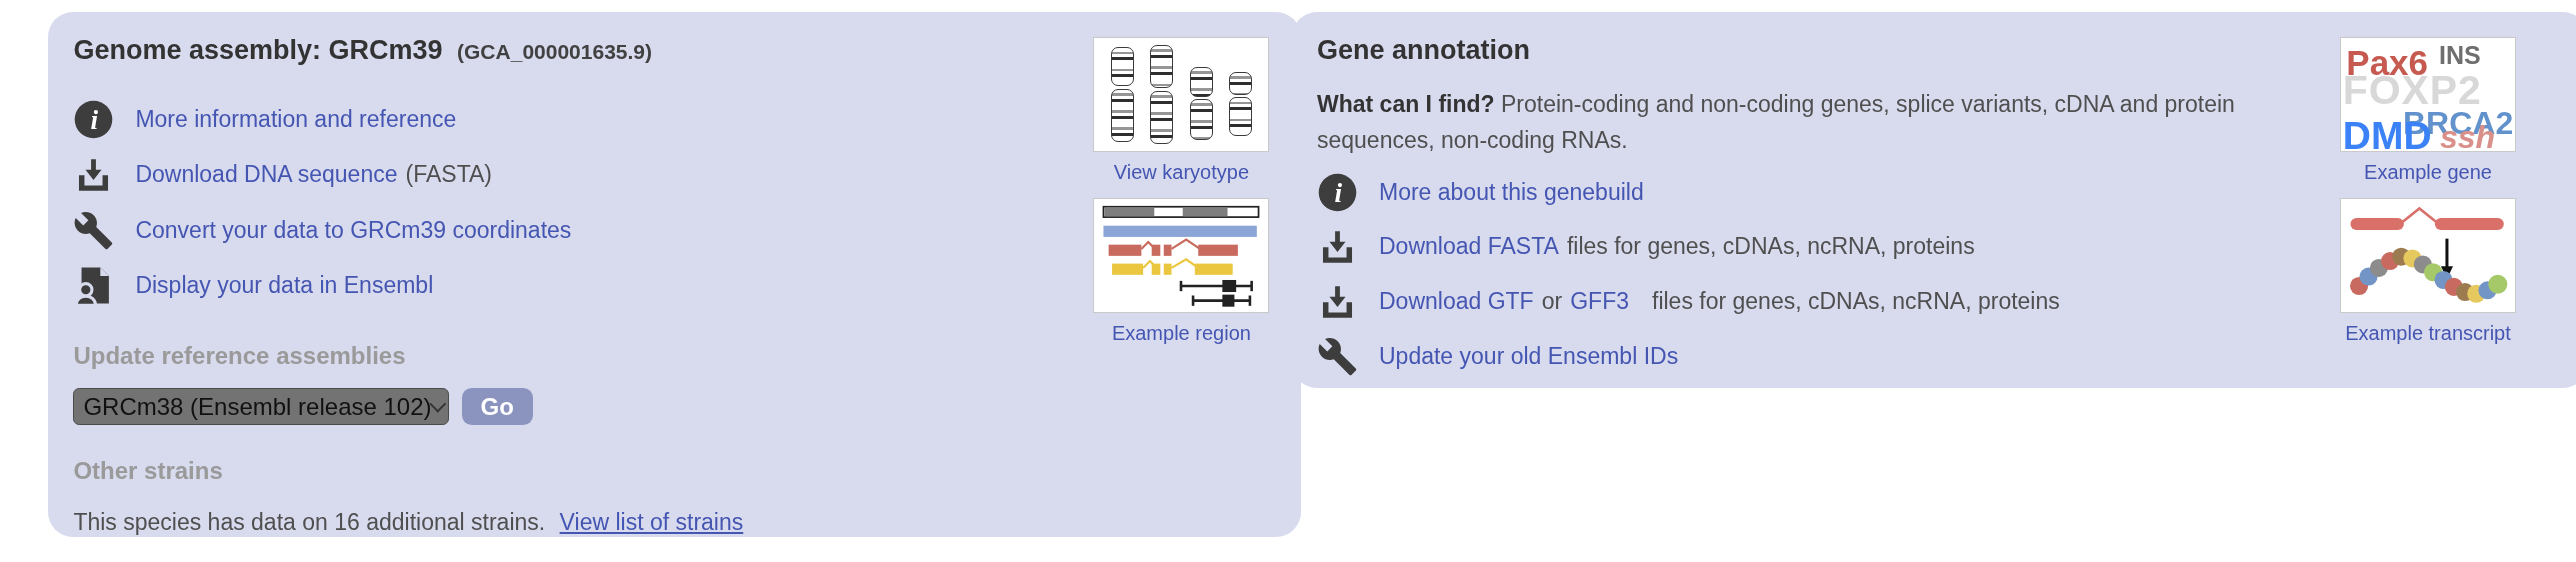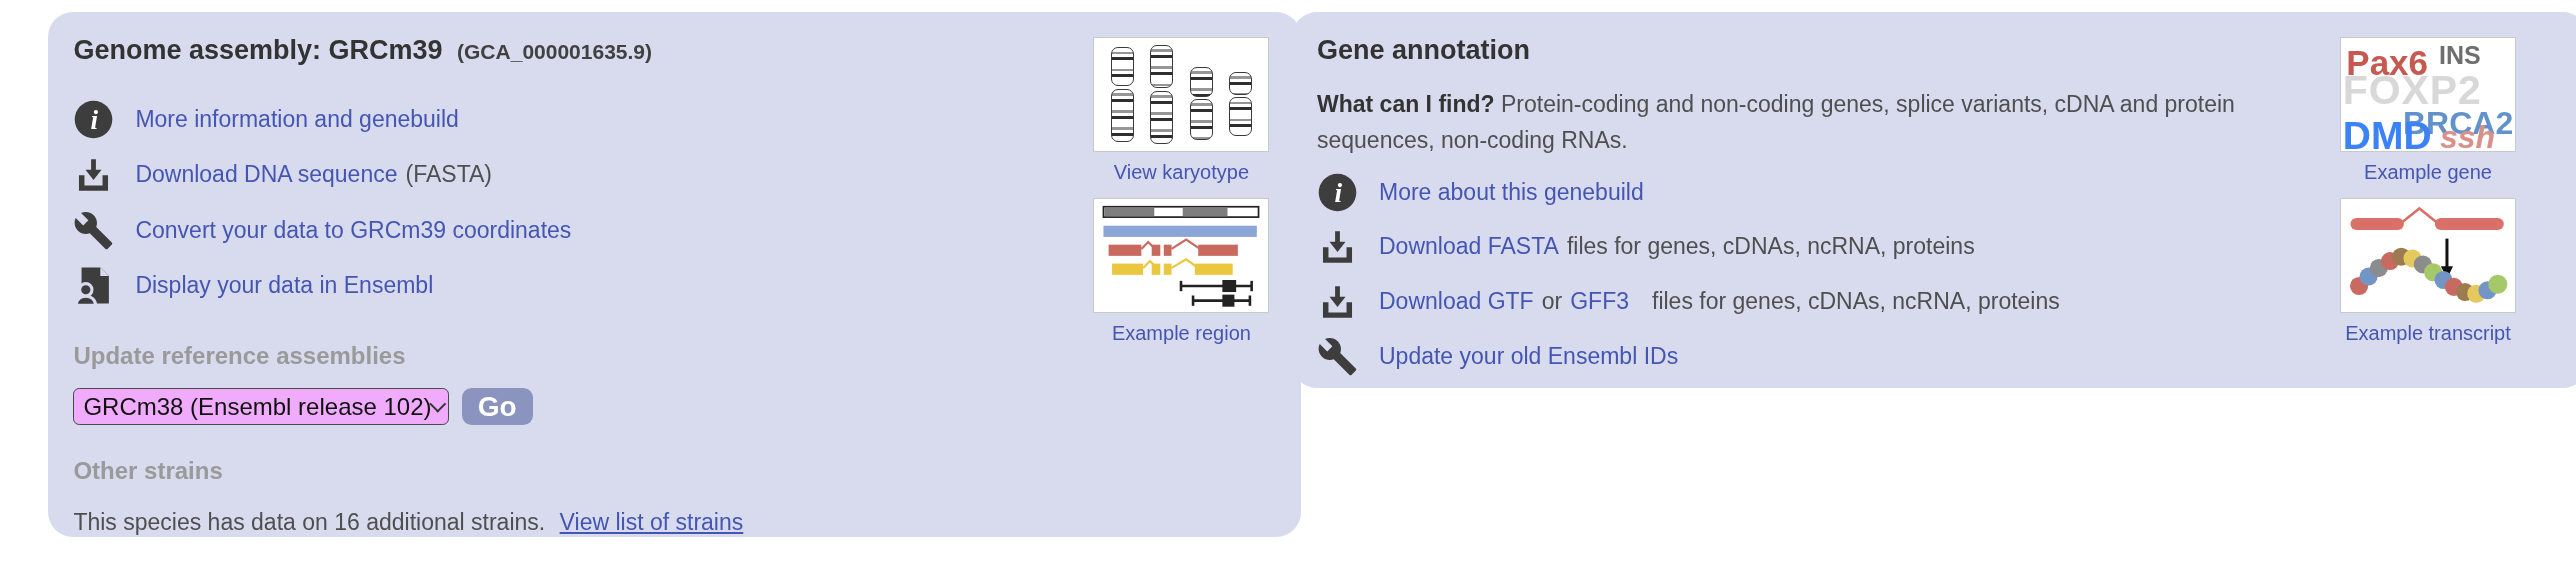--- a/index.html
+++ b/index.html
@@ -34,27 +34,27 @@
   .link{color:var(--link);text-decoration:none;font-size:23px;cursor:pointer;}
   .link.underlined{text-decoration:underline;}
   .plain{color:var(--body-text);font-size:23px;margin-left:0.35em;}
   .plain.wide-gap{margin-left:23px;}
 
   .muted-heading{position:absolute;left:25px;margin:0;font-size:24px;font-weight:bold;color:var(--muted);}
   #other-assemblies-heading{top:330px;}
   #other-strains-heading{top:445px;}
 
   .form-row{position:absolute;left:25px;top:376px;display:flex;align-items:center;}
-  .select{width:376px;height:37px;background:#f0abfc;border:1.8px solid #4a4a4a;border-radius:6.2px;
+  .select{width:376px;height:37px;background:#737373;border:1.8px solid #4a4a4a;border-radius:6.2px;
     display:flex;align-items:center;padding:0 8px 0 9px;cursor:pointer;}
   .select-value{font-size:24px;color:#111;flex:1;white-space:nowrap;}
   .chevron{width:11.5px;height:11.5px;border-right:2.7px solid #333;border-bottom:2.7px solid #333;
     transform:rotate(45deg);margin-top:-5.3px;flex:0 0 auto;}
   .go-button{margin-left:12.4px;width:71px;height:37px;border:none;border-radius:9.8px;
-    background:var(--go-bg);color:var(--go-text);font-size:28px;font-weight:bold;cursor:pointer;
+    background:var(--go-bg);color:var(--go-text);font-size:24px;font-weight:bold;cursor:pointer;
     font-family:inherit;}
 
   .strains-line{position:absolute;left:25px;top:497px;margin:0;font-size:23px;color:var(--body-text);
     white-space:nowrap;}
 
   .intro{position:absolute;left:25px;top:75px;margin:0;width:1029px;font-size:23px;line-height:1.55;
     color:var(--body-text);}
   .intro strong{color:var(--heading);}
 
   .thumb-col{position:absolute;width:176px;text-align:center;top:25px;}
@@ -94,21 +94,21 @@
   </h1>
 
   <div class="rows">
     <div class="row">
       <span class="icon">
         <svg viewBox="0 0 24 24">
             <circle cx="12" cy="12" r="11" fill="currentColor"></circle>
             <text x="12.5" y="17.5" text-anchor="middle" font-size="16" font-family="Liberation Serif, serif" font-style="italic" font-weight="bold" fill="#ffffff">i</text>
           </svg>
       </span>
-      <a class="link">More information and genebuild</a>
+      <a class="link">More information and reference</a>
     </div>
     <div class="row">
       <span class="icon">
         <svg viewBox="0 0 24 24" fill="currentColor">
             <path d="M10.6 3h2.8v6.2h3.3L12 15.2 7.3 9.2h3.3z"></path>
             <path d="M3.5 12.5h3.2v6h10.6v-6h3.2v9h-17z"></path>
           </svg>
       </span>
       <a class="link">Download DNA sequence</a>
       <span class="plain">(FASTA)</span>

